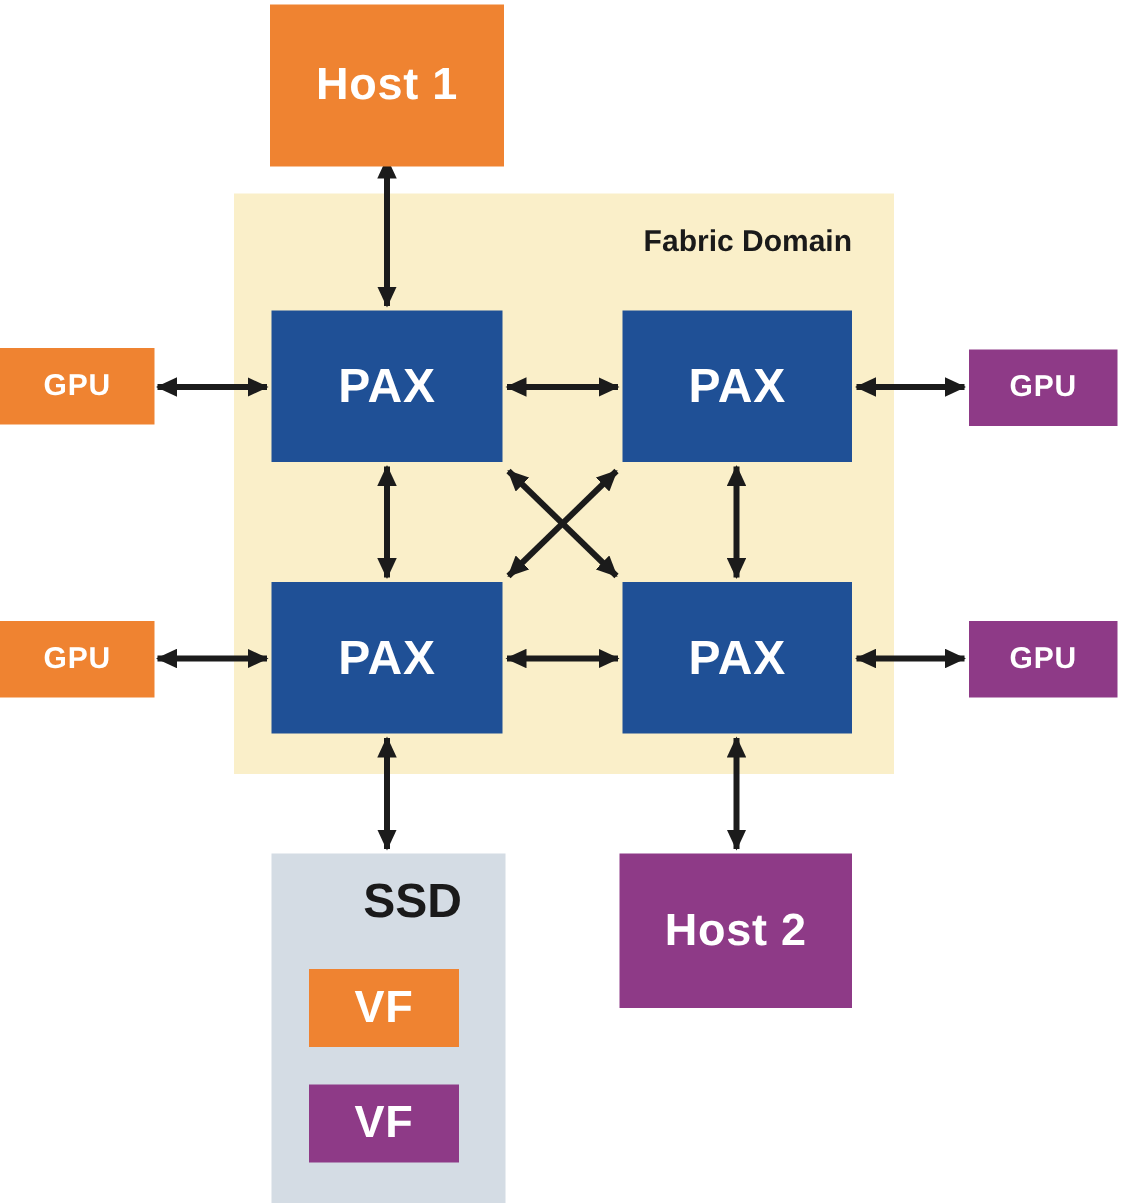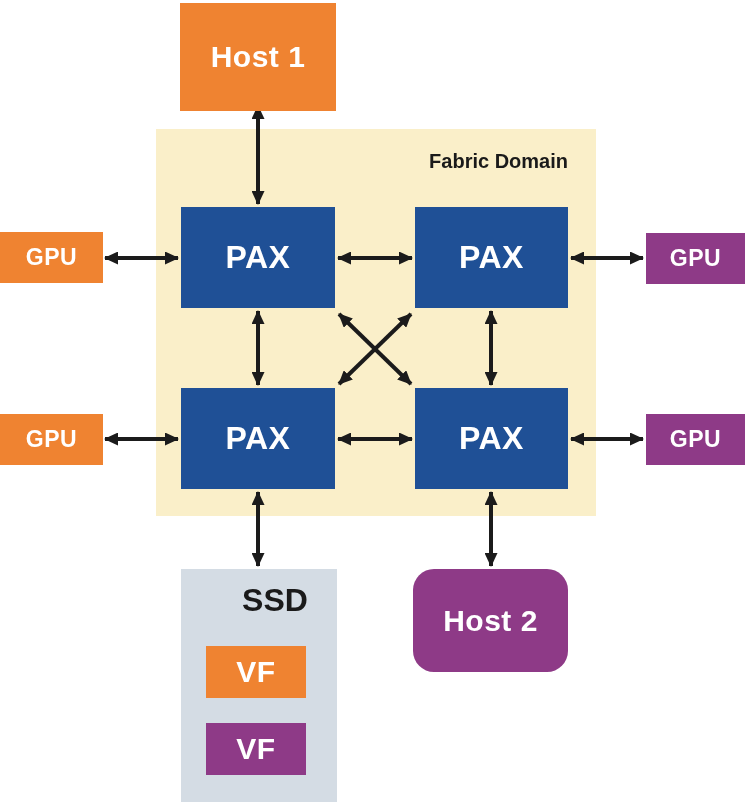--- a/index.html
+++ b/index.html
@@ -32,29 +32,29 @@
   }
   .fabric-label {
     position: absolute;
     top: 21px; right: 28px;
     font-weight: bold;
     font-size: 20px;
     color: #1a1a1a;
   }
 
   .host1 { left: 180px; top: 3px;   width: 156px; height: 108px; font-size: 30px; }
-  .host2 { left: 413px; top: 569px; width: 155px; height: 103px; font-size: 30px; border-radius: 21px; }
+  .host2 { left: 413px; top: 569px; width: 155px; height: 103px; font-size: 30px; }
 
   .pax   { width: 154px; height: 101px; font-size: 32px; }
   .pax-tl { left: 181px; top: 207px; }
   .pax-tr { left: 415px; top: 207px; width: 153px; }
   .pax-bl { left: 181px; top: 388px; }
   .pax-br { left: 415px; top: 388px; width: 153px; }
 
-  .gpu { width: 103px; height: 51px; font-size: 23px; }
+  .gpu { width: 103px; height: 51px; font-size: 20px; }
   .gpu-l1 { left: 0px;   top: 232px; }
   .gpu-l2 { left: 0px;   top: 414px; }
   .gpu-r1 { left: 646px; top: 233px; width: 99px; }
   .gpu-r2 { left: 646px; top: 414px; width: 99px; }
 
   .ssd {
     position: absolute;
     left: 181px; top: 569px;
     width: 156px; height: 233px;
     background: var(--ssd-gray);

